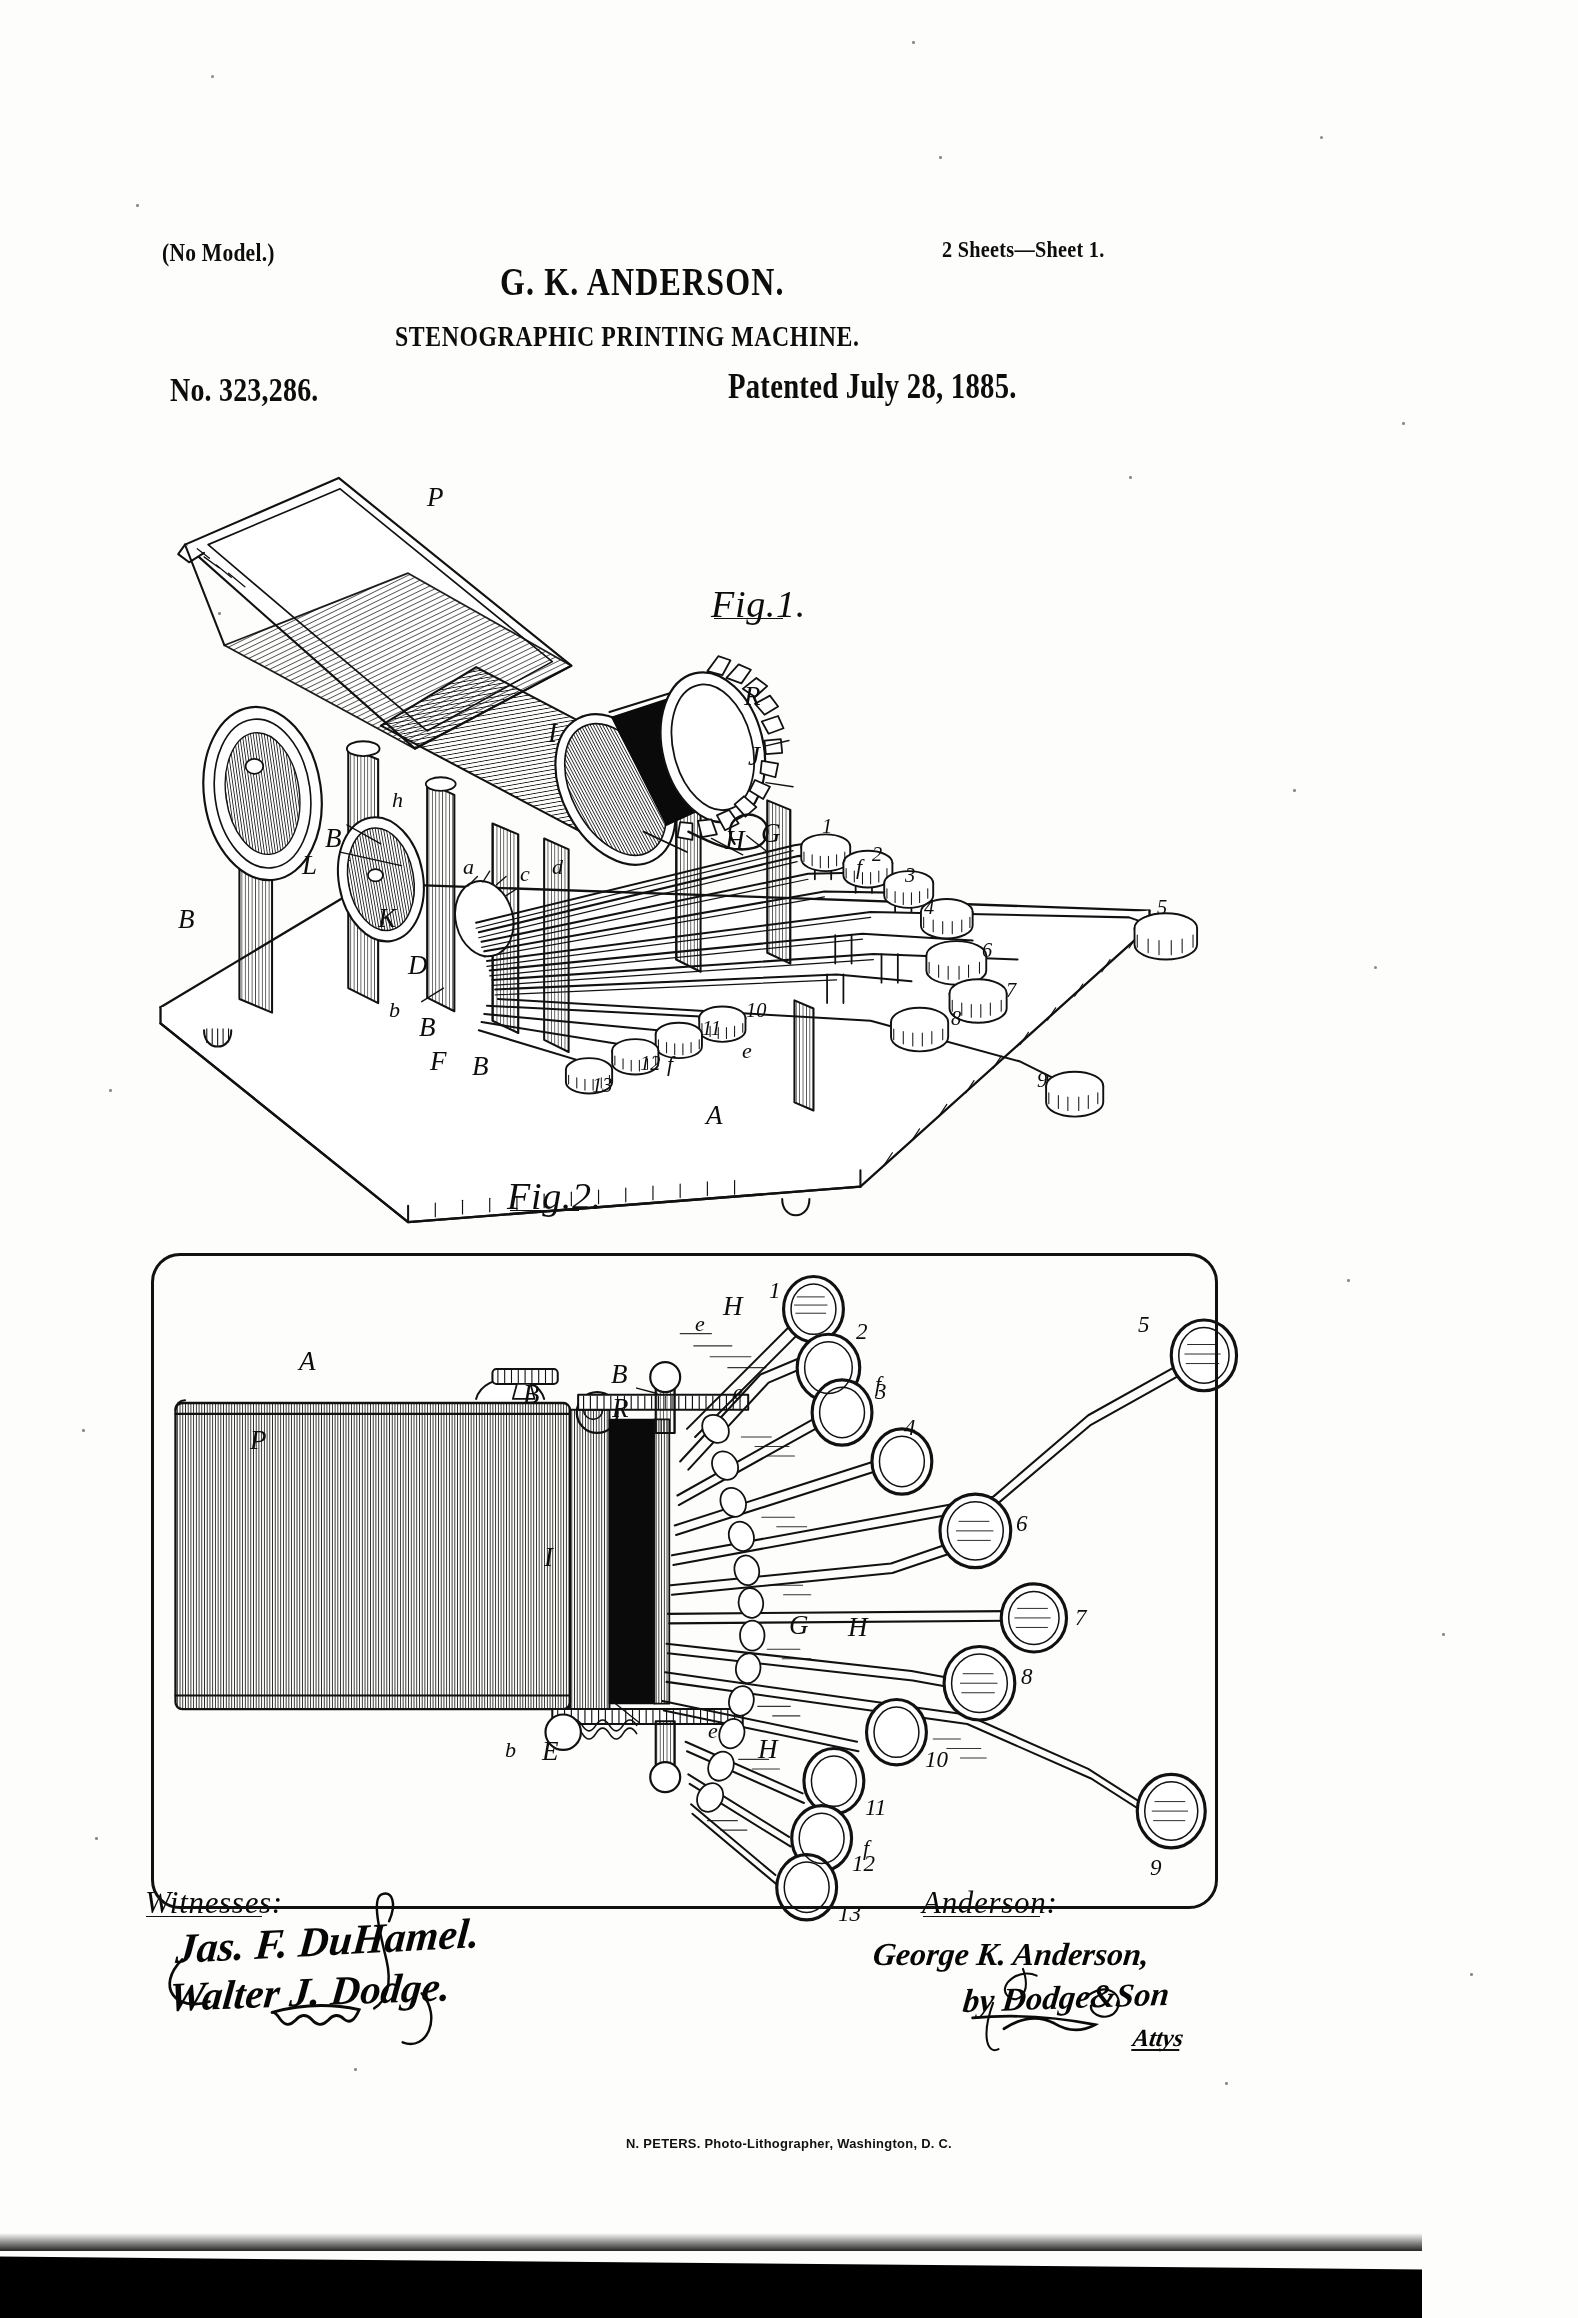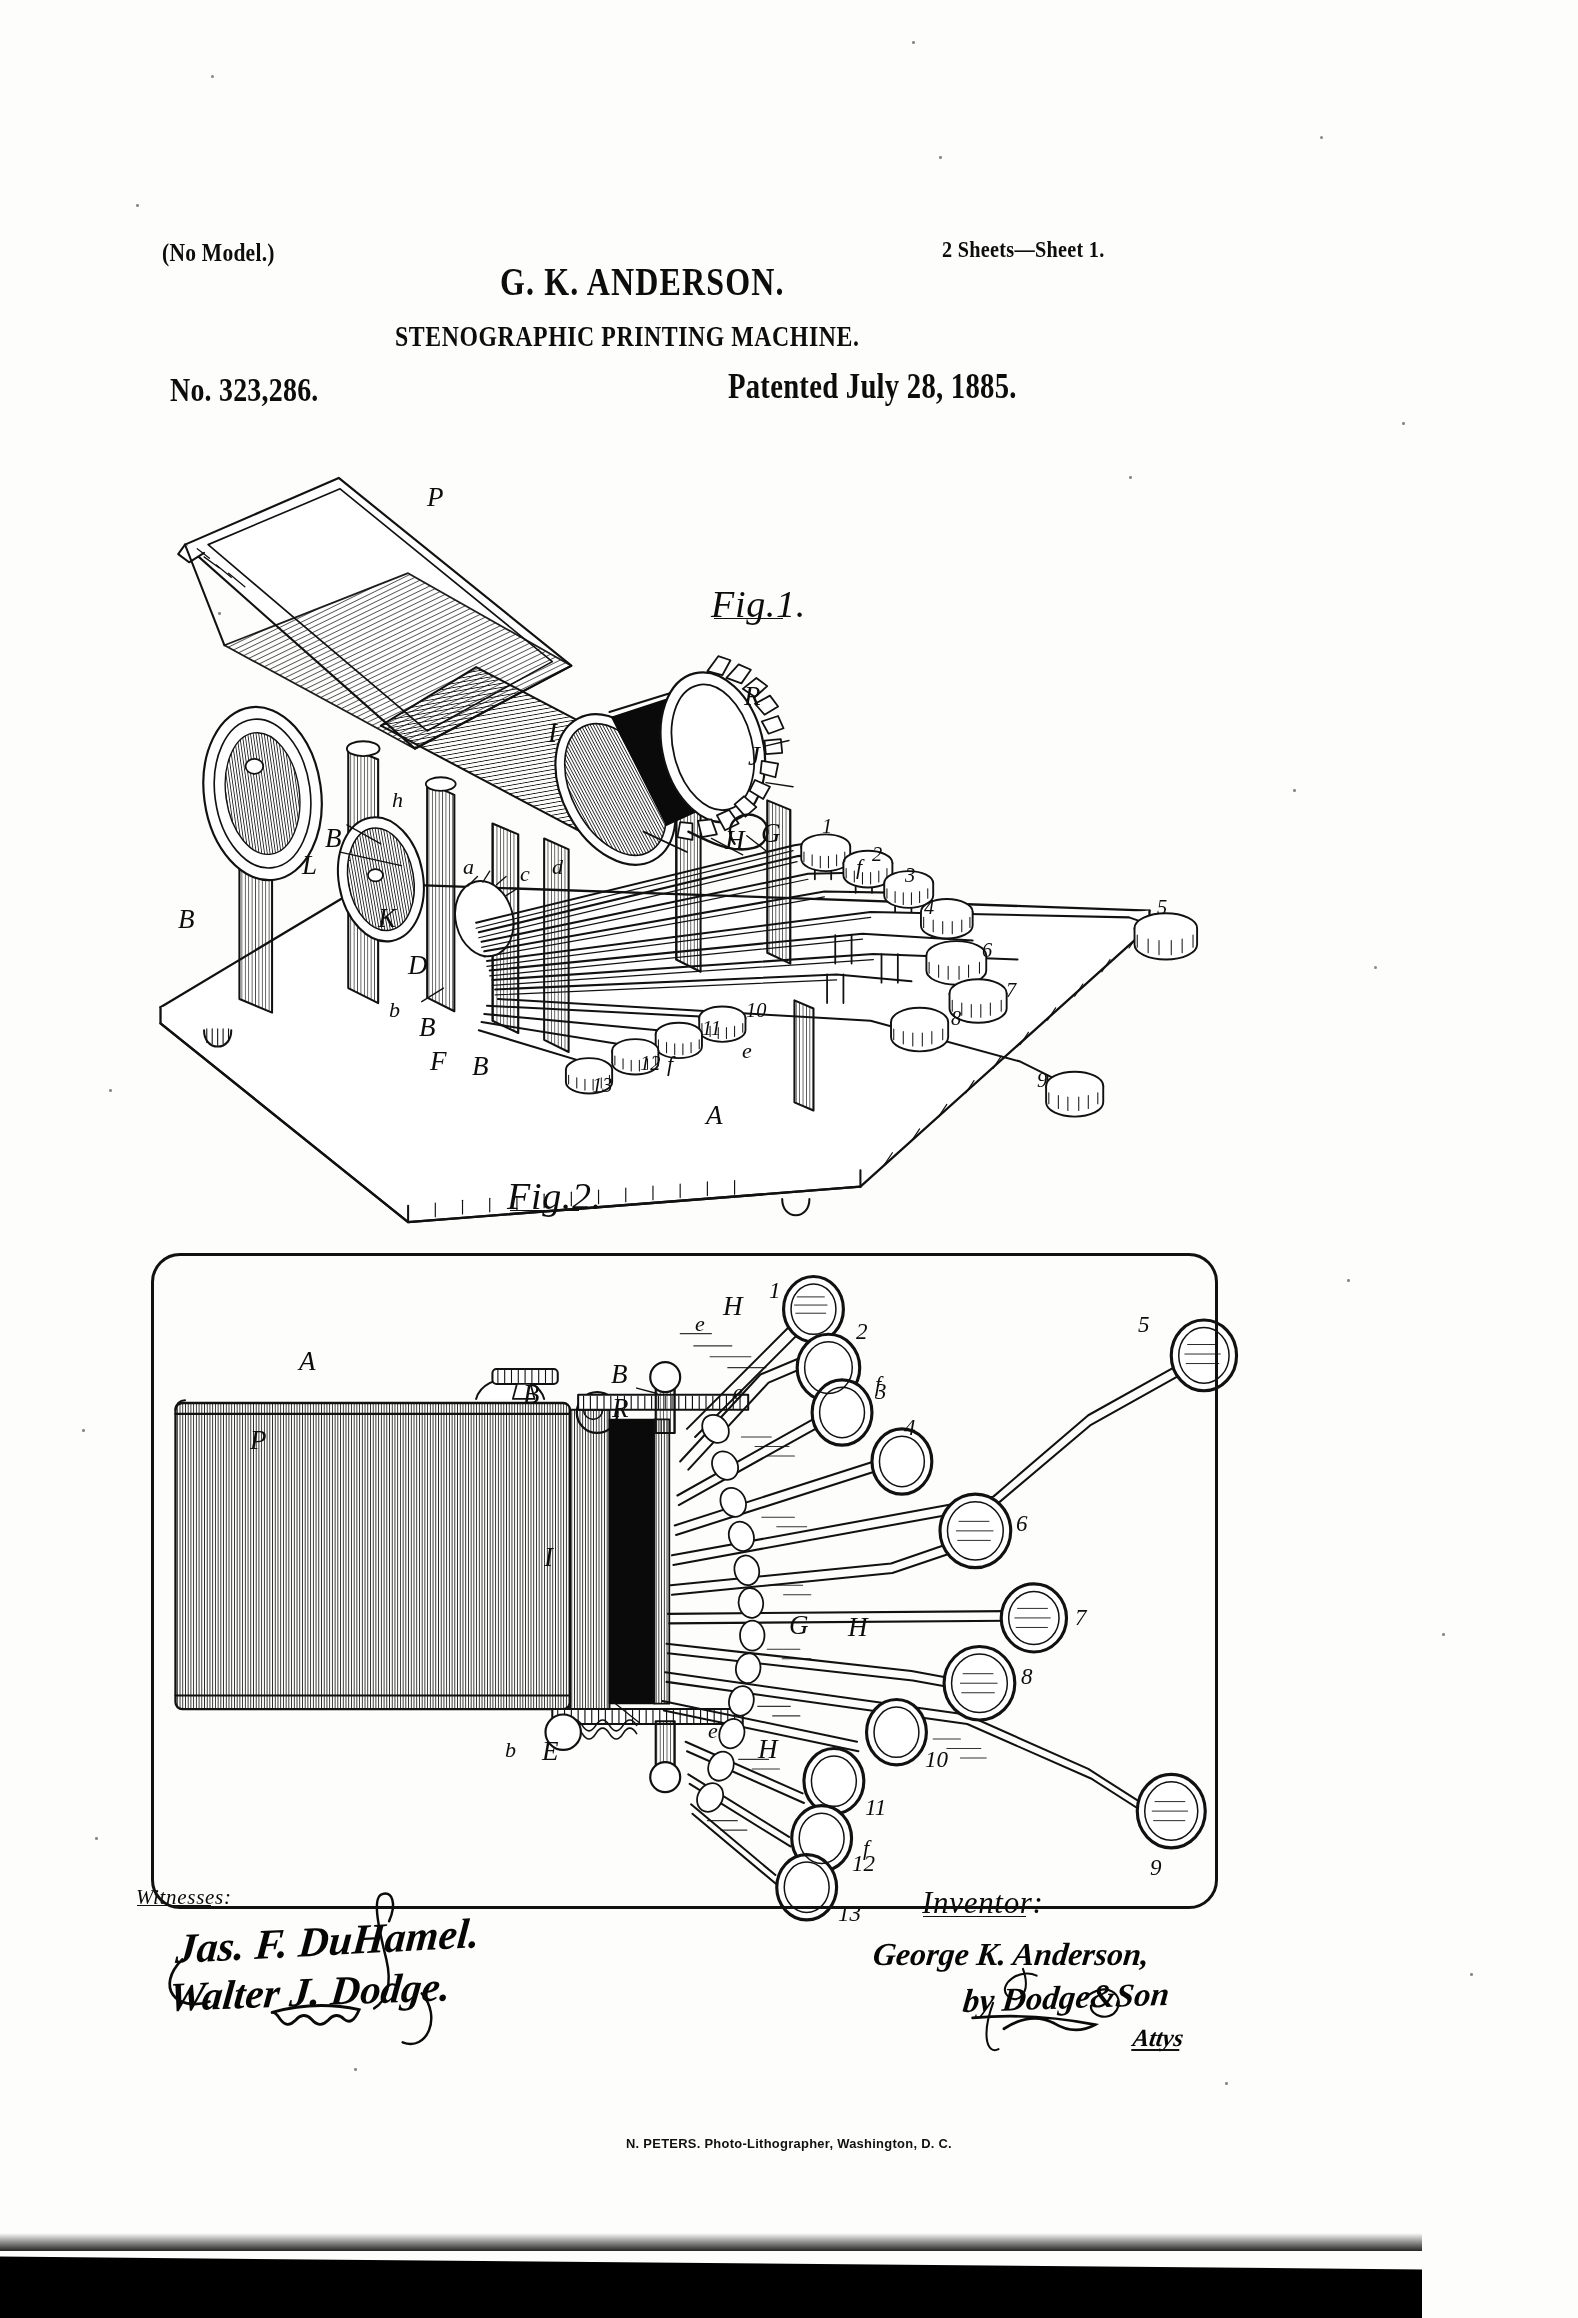--- a/index.html
+++ b/index.html
@@ -51,21 +51,21 @@
   .ref.cap{font-size:27px;font-weight:400;}
   .ref.low{font-size:22px;}
   .ref.num{font-size:20.4px;font-style:italic;}
   .ref.num.big{font-size:23px;}
 
   
   .script{
     position:absolute;font-family:"Liberation Serif",serif;font-style:italic;
     color:#0a0a0a;white-space:nowrap;
   }
-  #witness-heading{left:136px;top:1885px;font-size:21px;letter-spacing:0.7px;}
+  #witness-heading{left:145px;top:1885px;font-size:31px;letter-spacing:0.7px;}
   #witness-heading::after{content:"";position:absolute;left:1.4px;right:20.4px;bottom:4.1px;height:1.4px;background:#111;}
   #inventor-heading{left:922px;top:1885px;font-size:31px;letter-spacing:0.7px;}
   #inventor-heading::after{content:"";position:absolute;left:1.4px;right:17.7px;bottom:4.1px;height:1.4px;background:#111;}
 
   .sig{
     position:absolute;font-family:"Liberation Serif",serif;font-style:italic;
     color:#060606;white-space:nowrap;font-weight:600;
   }
   #wit1{left:176px;top:1925px;font-size:42px;transform:rotate(-3.0deg) skewX(-8deg);transform-origin:left center;}
   #wit2{left:169px;top:1973px;font-size:41px;transform:rotate(-2.2deg) skewX(-8deg);transform-origin:left center;}
@@ -595,21 +595,21 @@
   <div class="ref num big" style="left:1150px;top:1856px;">9</div>
   <div class="ref num big" style="left:925px;top:1748px;">10</div>
   <div class="ref num big" style="left:865px;top:1796px;">11</div>
   <div class="ref num big" style="left:852px;top:1852px;">12</div>
   <div class="ref num big" style="left:838px;top:1902px;">13</div>
 
   <div class="script" id="witness-heading">Witnesses:</div>
   <div class="sig" id="wit1">Jas. F. DuHamel.</div>
   <div class="sig" id="wit2">Walter J. Dodge.</div>
 
-  <div class="script" id="inventor-heading">Inventor:</div>
+  <div class="script" id="inventor-heading">Anderson:</div>
   <div class="sig" id="sig-inv">George K. Anderson,</div>
   <div class="sig" id="sig-by">by Dodge&amp;Son</div>
   <div class="sig" id="sig-attys">Attys</div>
 
   <svg class="flourish" style="left:0;top:0;width:1578px;height:2319px;pointer-events:none;" viewBox="0 0 2320 3408" width="1578" height="2319">
     <g stroke="#0a0a0a" fill="none" stroke-linecap="round">
       <path d="M268,2880 c-40,40 -10,78 40,62" stroke-width="4"></path>
       <path d="M572,2824 c12,-28 4,-44 -10,-40 c-14,4 -8,40 6,96 c8,34 2,60 -18,72" stroke-width="3.6"></path>
       <path d="M400,2958 q64,-18 128,-4 q-10,24 -22,14 q-12,-12 -24,2 q-12,12 -24,-2 q-12,-12 -24,2 q-12,12 -22,-2 q-8,-12 -12,-10" stroke-width="4.2"></path>
       <path d="M620,2930 c30,34 8,86 -28,72" stroke-width="3.6"></path>

